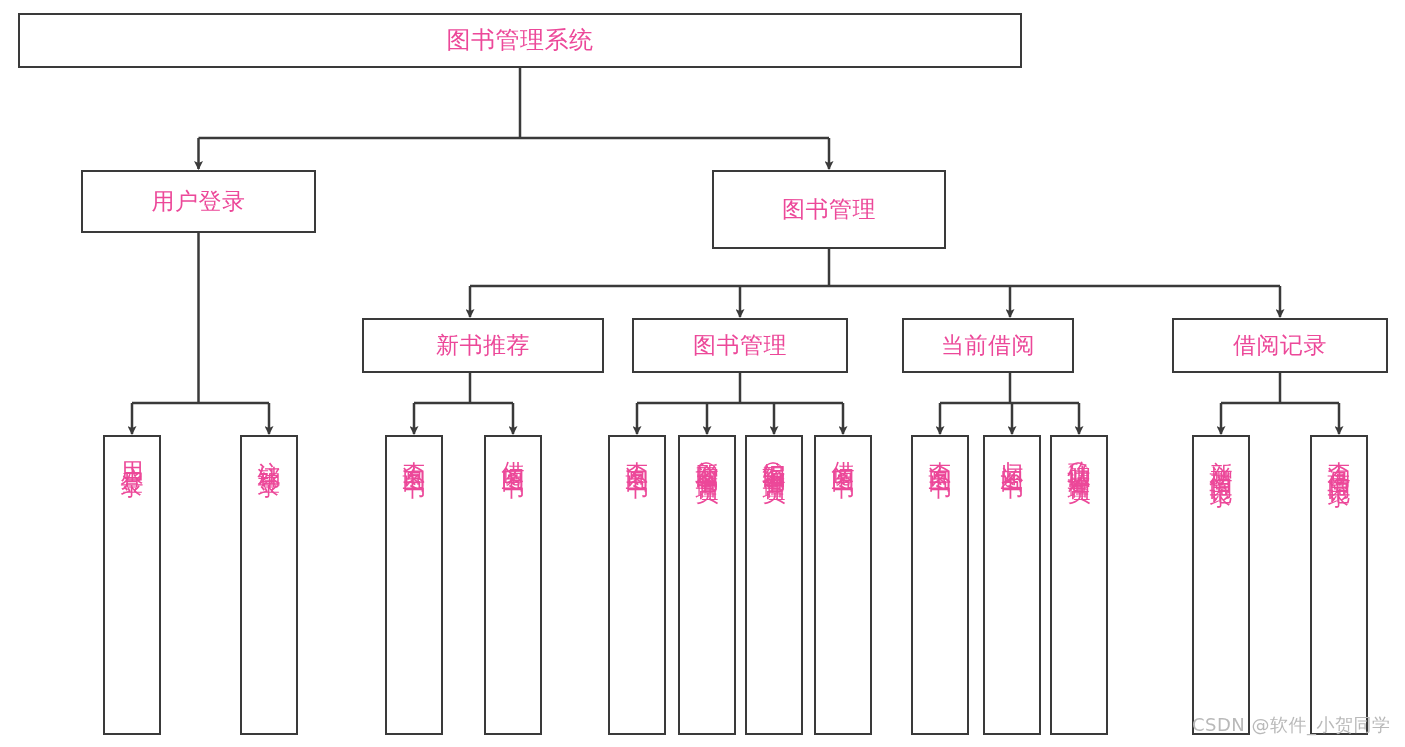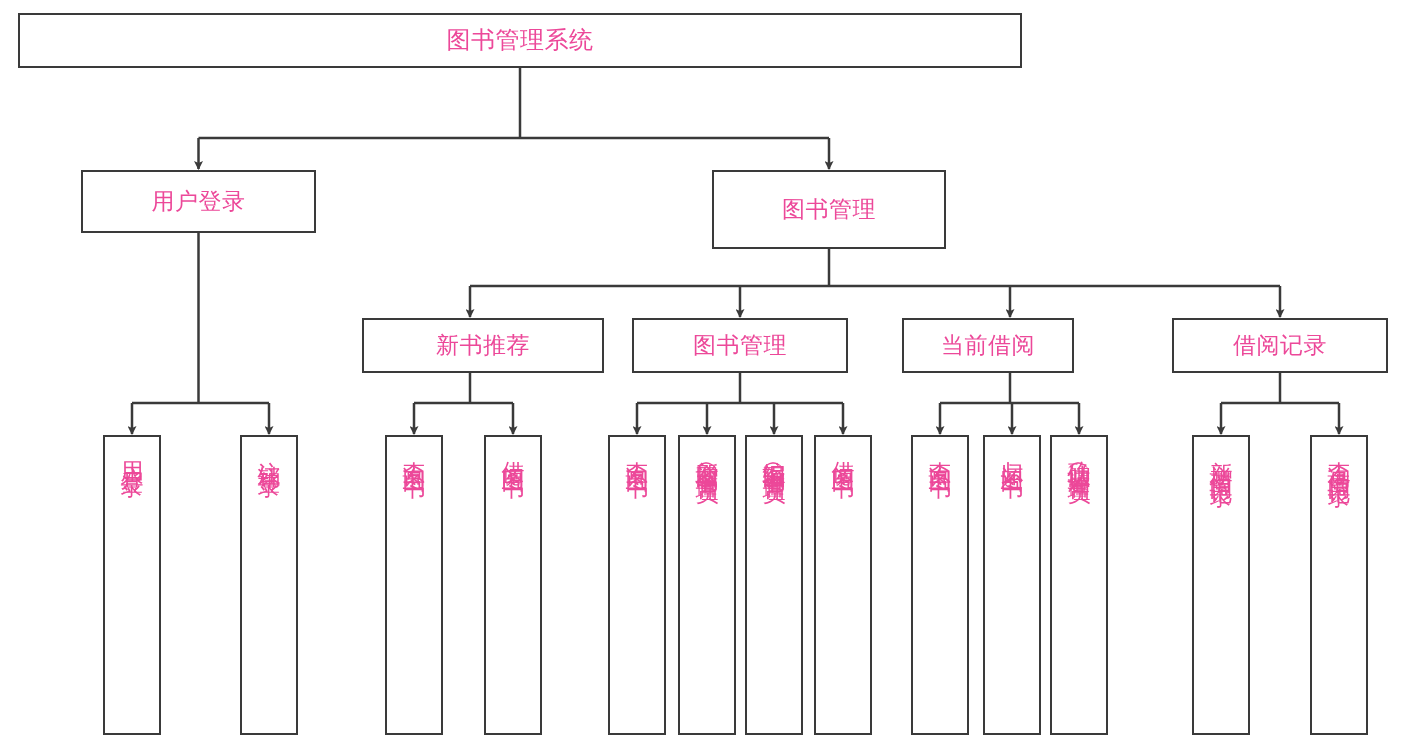--- a/index.html
+++ b/index.html
@@ -176,13 +176,14 @@
       <div class="node vertical tall-text" style="left: 1050px; top: 435px; width: 58px; height: 300px;">
         <span class="node-label">确认归还（管理员）</span>
       </div>
       <div class="node vertical" style="left: 1192px; top: 435px; width: 58px; height: 300px;">
         <span class="node-label">新增借阅记录</span>
       </div>
       <div class="node vertical" style="left: 1310px; top: 435px; width: 58px; height: 300px;">
         <span class="node-label">查询借阅记录</span>
       </div>
     </div>
+  <div class="watermark" style="left: 1192px; top: 713px; color: rgb(185, 185, 185);">CSDN @软件_小贺同学</div>
 </div>
 
 </body></html>

